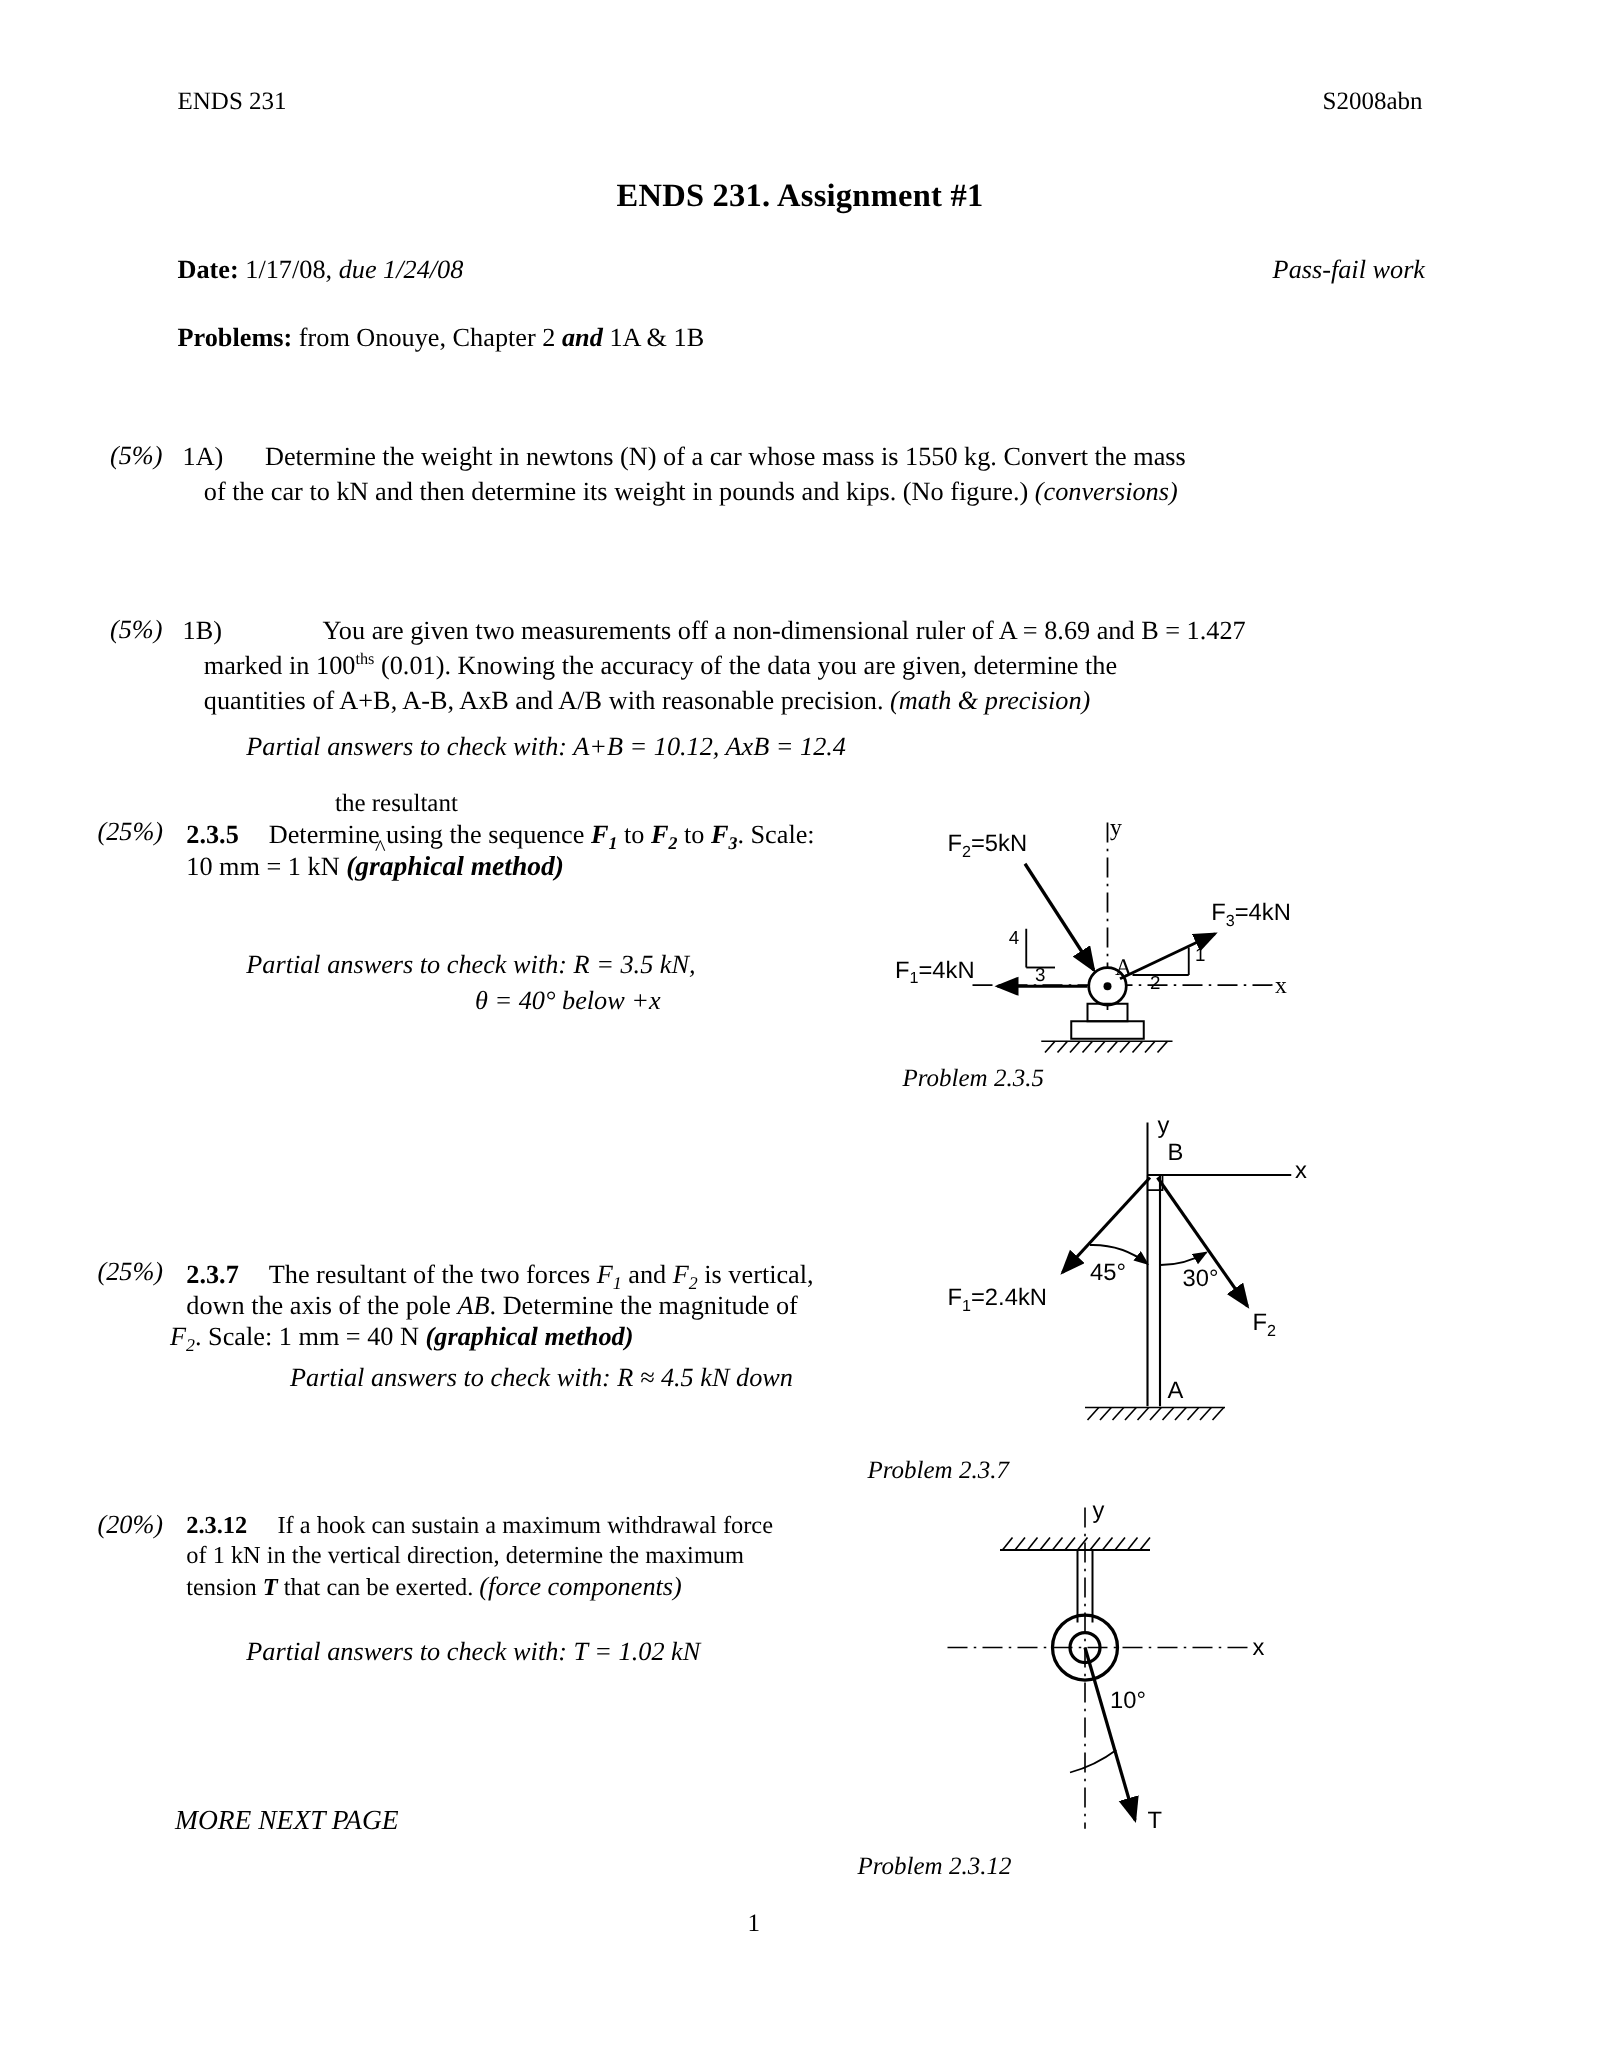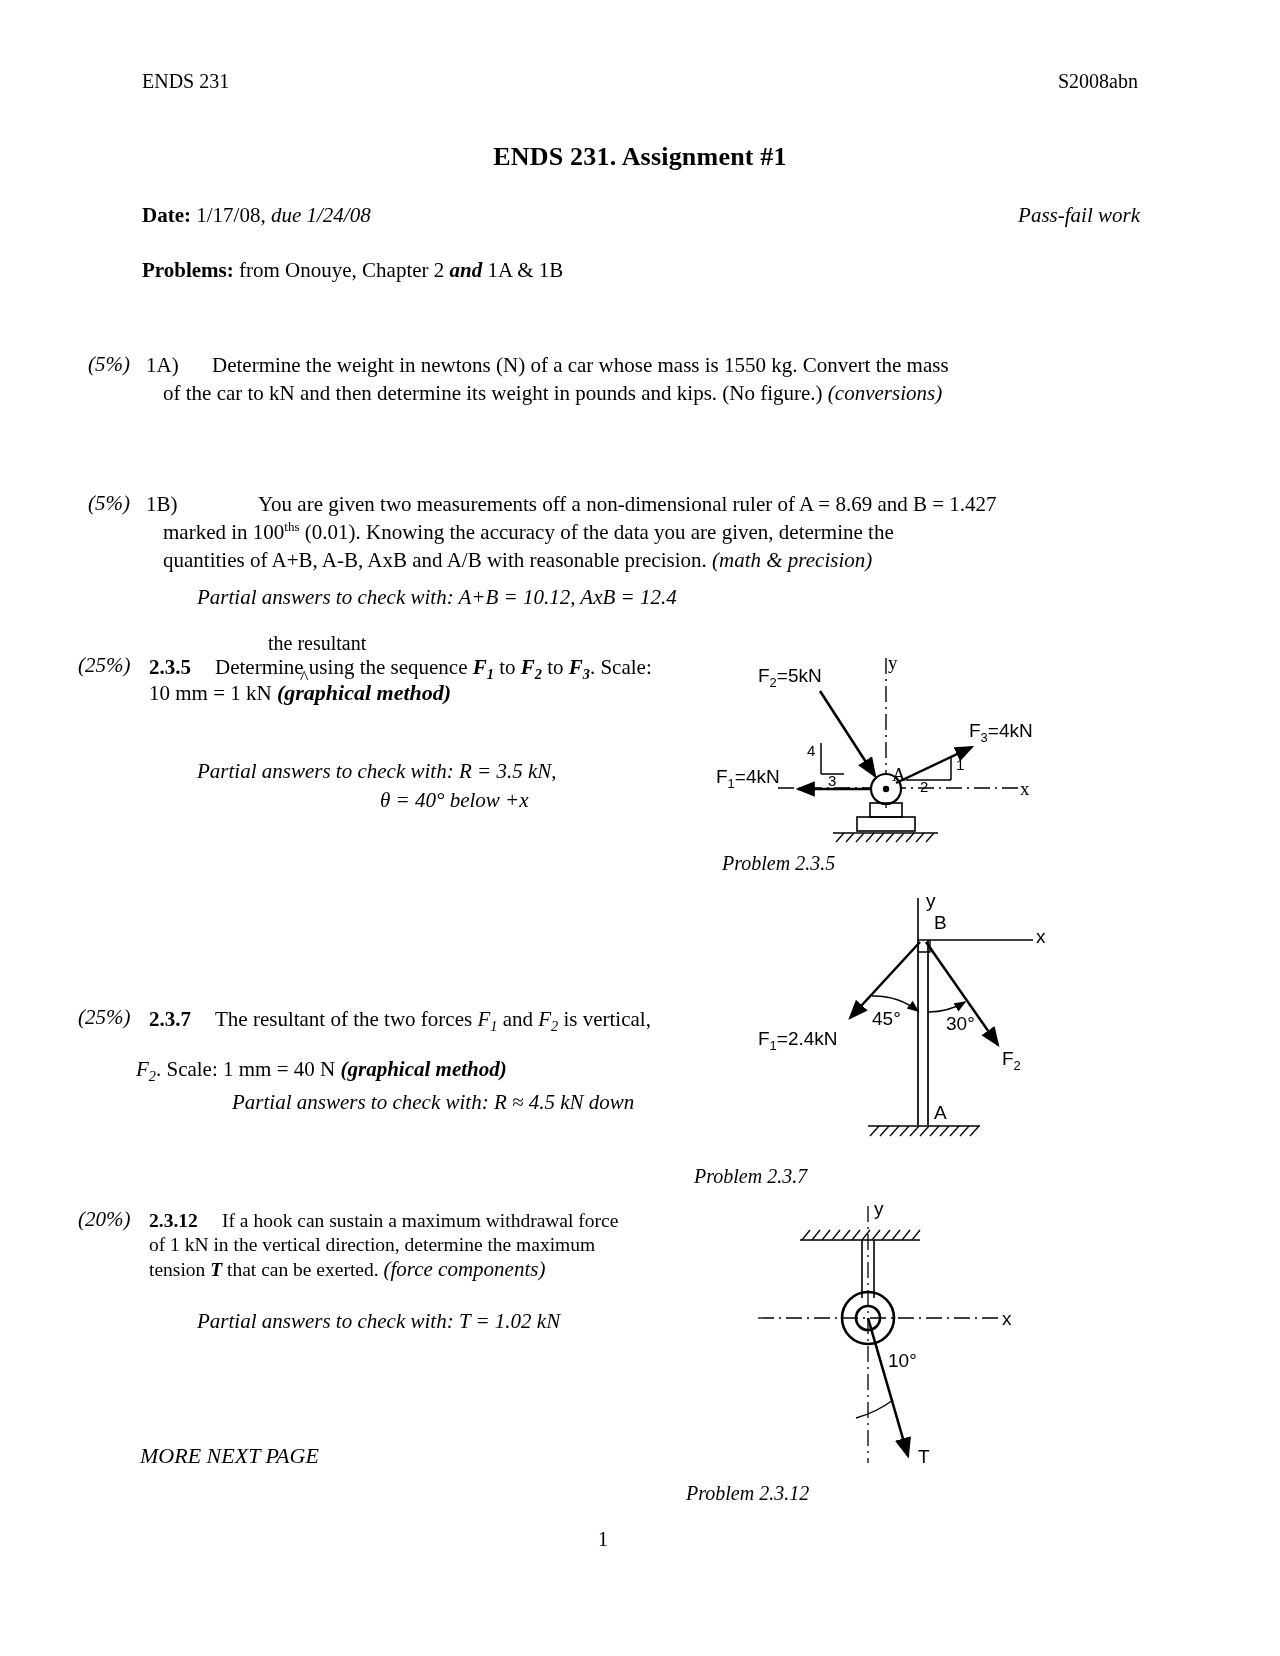--- a/index.html
+++ b/index.html
@@ -181,20 +181,24 @@
 
   <div class="pct" style="top:1005px; left:78px;">(25%)</div>
   <div class="ptext" style="top:1006px; left:149px;"><span class="bold">2.3.7</span></div>
   <div class="ptext" style="top:1006px; left:215px; width:470px;">
     <span>The resultant of the two forces</span>
     <span class="ital">F<sub>1</sub></span>
     <span>and</span>
     <span class="ital">F<sub>2</sub></span>
     <span>is vertical,</span>
   </div>
+  <div class="ptext" style="top:1031px; left:149px; width:540px;">
+    <span>down the axis of the pole</span>
+    <span class="ital">AB</span><span>. Determine the magnitude of</span>
+  </div>
   <div class="ptext" style="top:1056px; left:136px; width:540px;">
     <span class="ital"><span>F</span><sub>2</sub></span><span>. Scale: 1 mm = 40 N</span>
     <span class="bi" style="font-size:21px;">(graphical method)</span>
   </div>
   <div class="ans" style="top:1088px; left:197px;margin-left:35px;">Partial answers to check with:  R ≈ 4.5 kN down</div>
 
   <div class="fig" style="top:880px; left:830px;">
     <svg width="250" height="270" viewBox="0 0 250 270">
 
       <line x1="88" y1="18" x2="88" y2="60" stroke="#000" stroke-width="1.6"></line>

